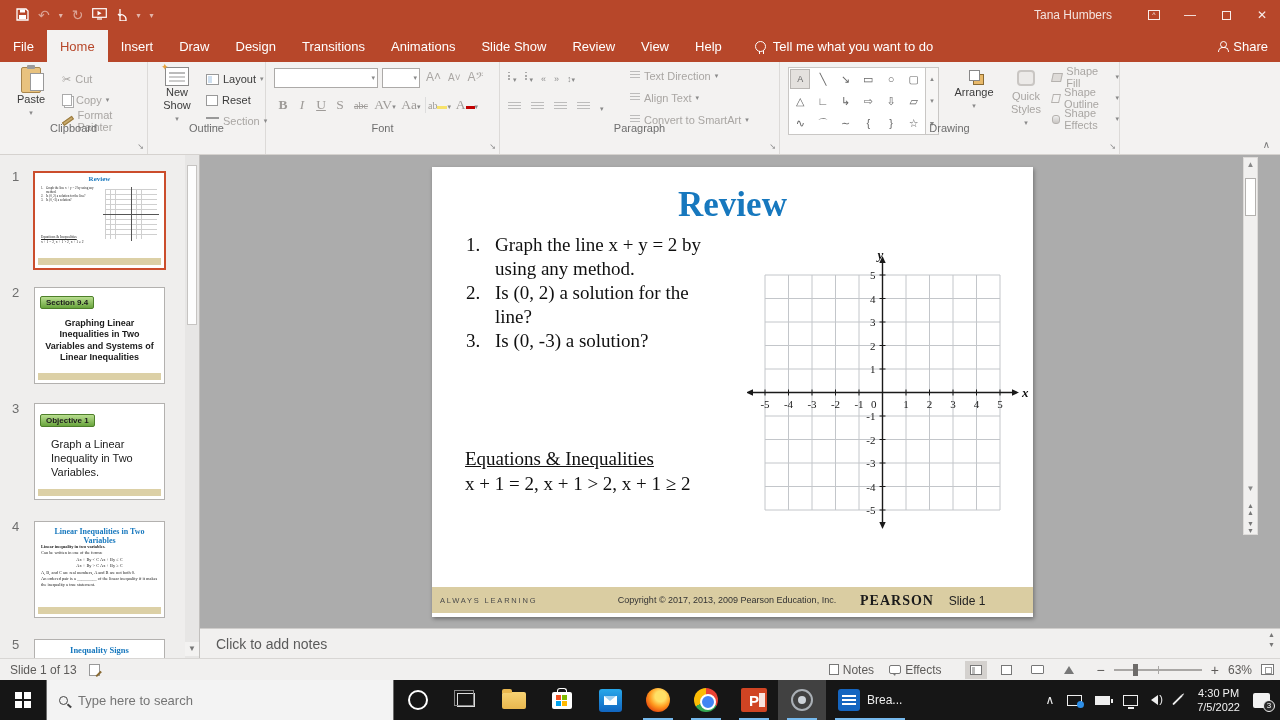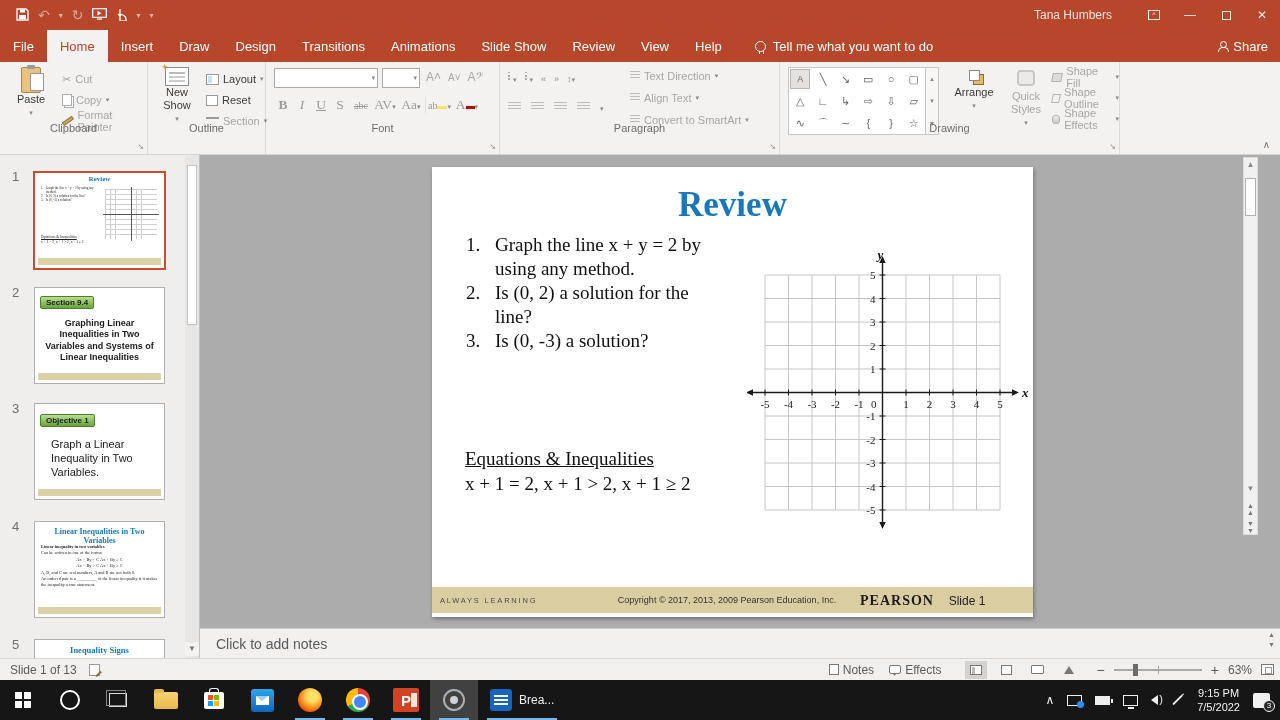--- a/index.html
+++ b/index.html
@@ -647,20 +647,24 @@
 
 <div class="taskbar">
   <span class="tstart">
       <span class="winlogo">
         <span></span>
         <span></span>
         <span></span>
         <span></span>
       </span>
     </span>
+  <div class="tsearch">
+    <span class="ico-tsearch"></span>
+    <input placeholder="Type here to search" style="">
+  </div>
   <span class="tbtn">
       <span class="ico-cortana"></span>
     </span>
   <span class="tbtn">
       <span class="ico-taskview"></span>
     </span>
   <span class="tbtn">
       <span class="ico-folder"></span>
     </span>
   <span class="tbtn">
@@ -710,18 +714,18 @@
       </span>
     <span class="trayic">
         <span class="ico-net"></span>
       </span>
     <span class="trayic">
         <span class="ico-vol"></span>
       </span>
     <span class="trayic">
         <span class="ico-pen"></span>
       </span>
-    <span class="clock"><span>9:15 PM</span><br><span>7/5/2022</span></span>
+    <span class="clock"><span>4:30 PM</span><br><span>7/5/2022</span></span>
     <span class="ico-notif">
         <span class="nb">3</span>
       </span>
   </div>
 </div>
 
 </body></html>

